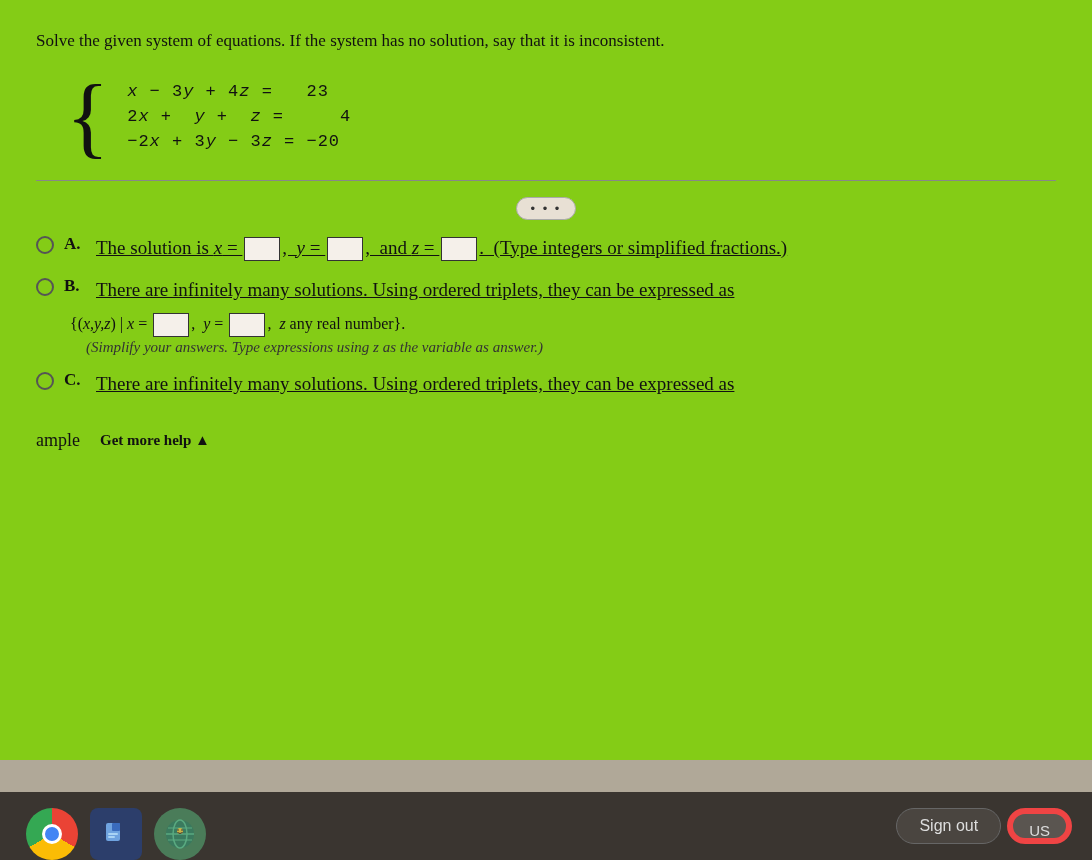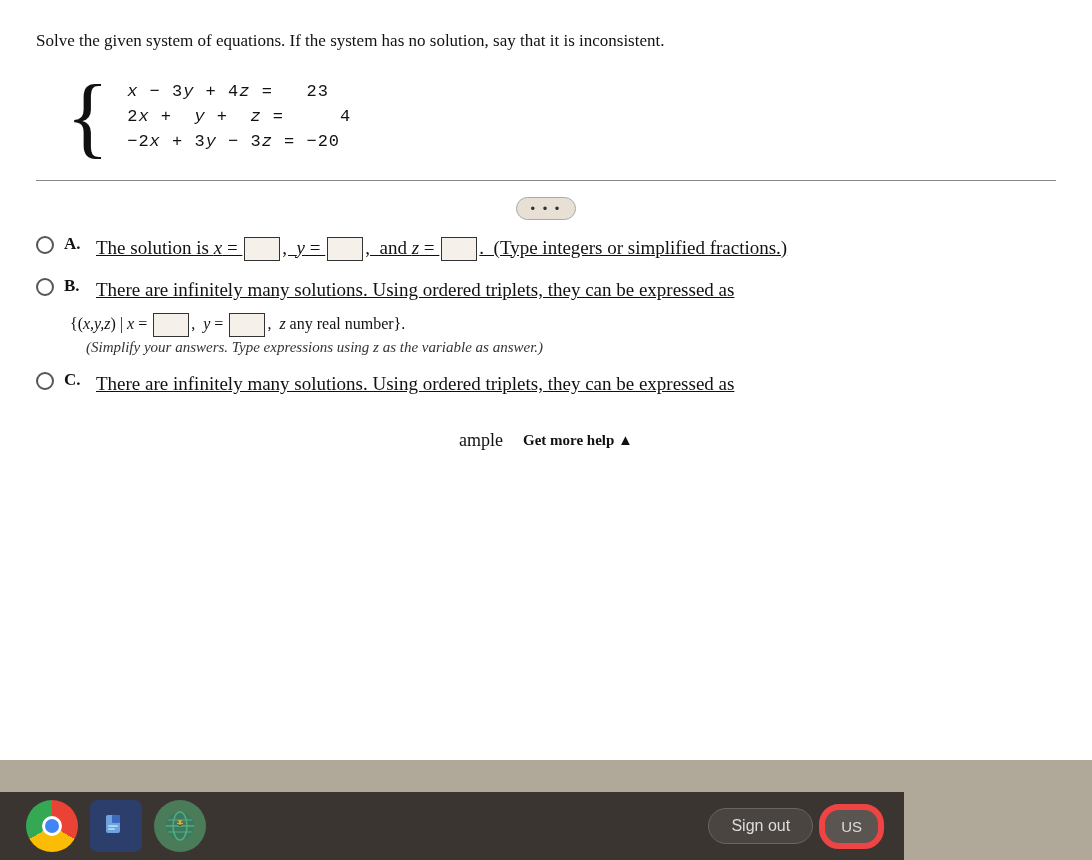--- a/index.html
+++ b/index.html
@@ -7,21 +7,21 @@
     body {
       width: 1092px;
       height: 860px;
       background: #b0a898;
       font-family: Georgia, 'Times New Roman', serif;
       overflow: hidden;
       position: relative;
     }
 
     .main-content {
-      background: #ffffff;
+      background: #84cc16;
       margin: 0;
       padding: 28px 36px 24px 36px;
       min-height: 760px;
     }
 
     .problem-text {
       font-size: 17px;
       color: #111;
       line-height: 1.5;
       margin-bottom: 18px;
@@ -142,21 +142,20 @@
       font-style: italic;
       margin-top: 2px;
     }
 
     .bottom-bar {
       display: flex;
       align-items: center;
       justify-content: space-between;
       margin-top: 32px;
       padding: 0 0 0 0;
-      flex-direction: column;
     }
 
     .bottom-left {
       display: flex;
       align-items: center;
       gap: 20px;
     }
 
     .ample-text {
       font-size: 18px;
@@ -181,25 +180,24 @@
       font-size: 18px;
       color: #111;
       cursor: pointer;
       font-family: Georgia, serif;
     }
 
     .taskbar {
       position: absolute;
       bottom: 0;
       left: 0;
-      width: 904px;
+      width: 1092px;
       height: 68px;
       background: #3a3530;
       display: flex;
-      align-items: center;
       padding: 16px 20px;
       gap: 0;
     }
 
     .taskbar-icon {
       width: 52px;
       height: 52px;
       border-radius: 50%;
       display: flex;
       align-items: center;

